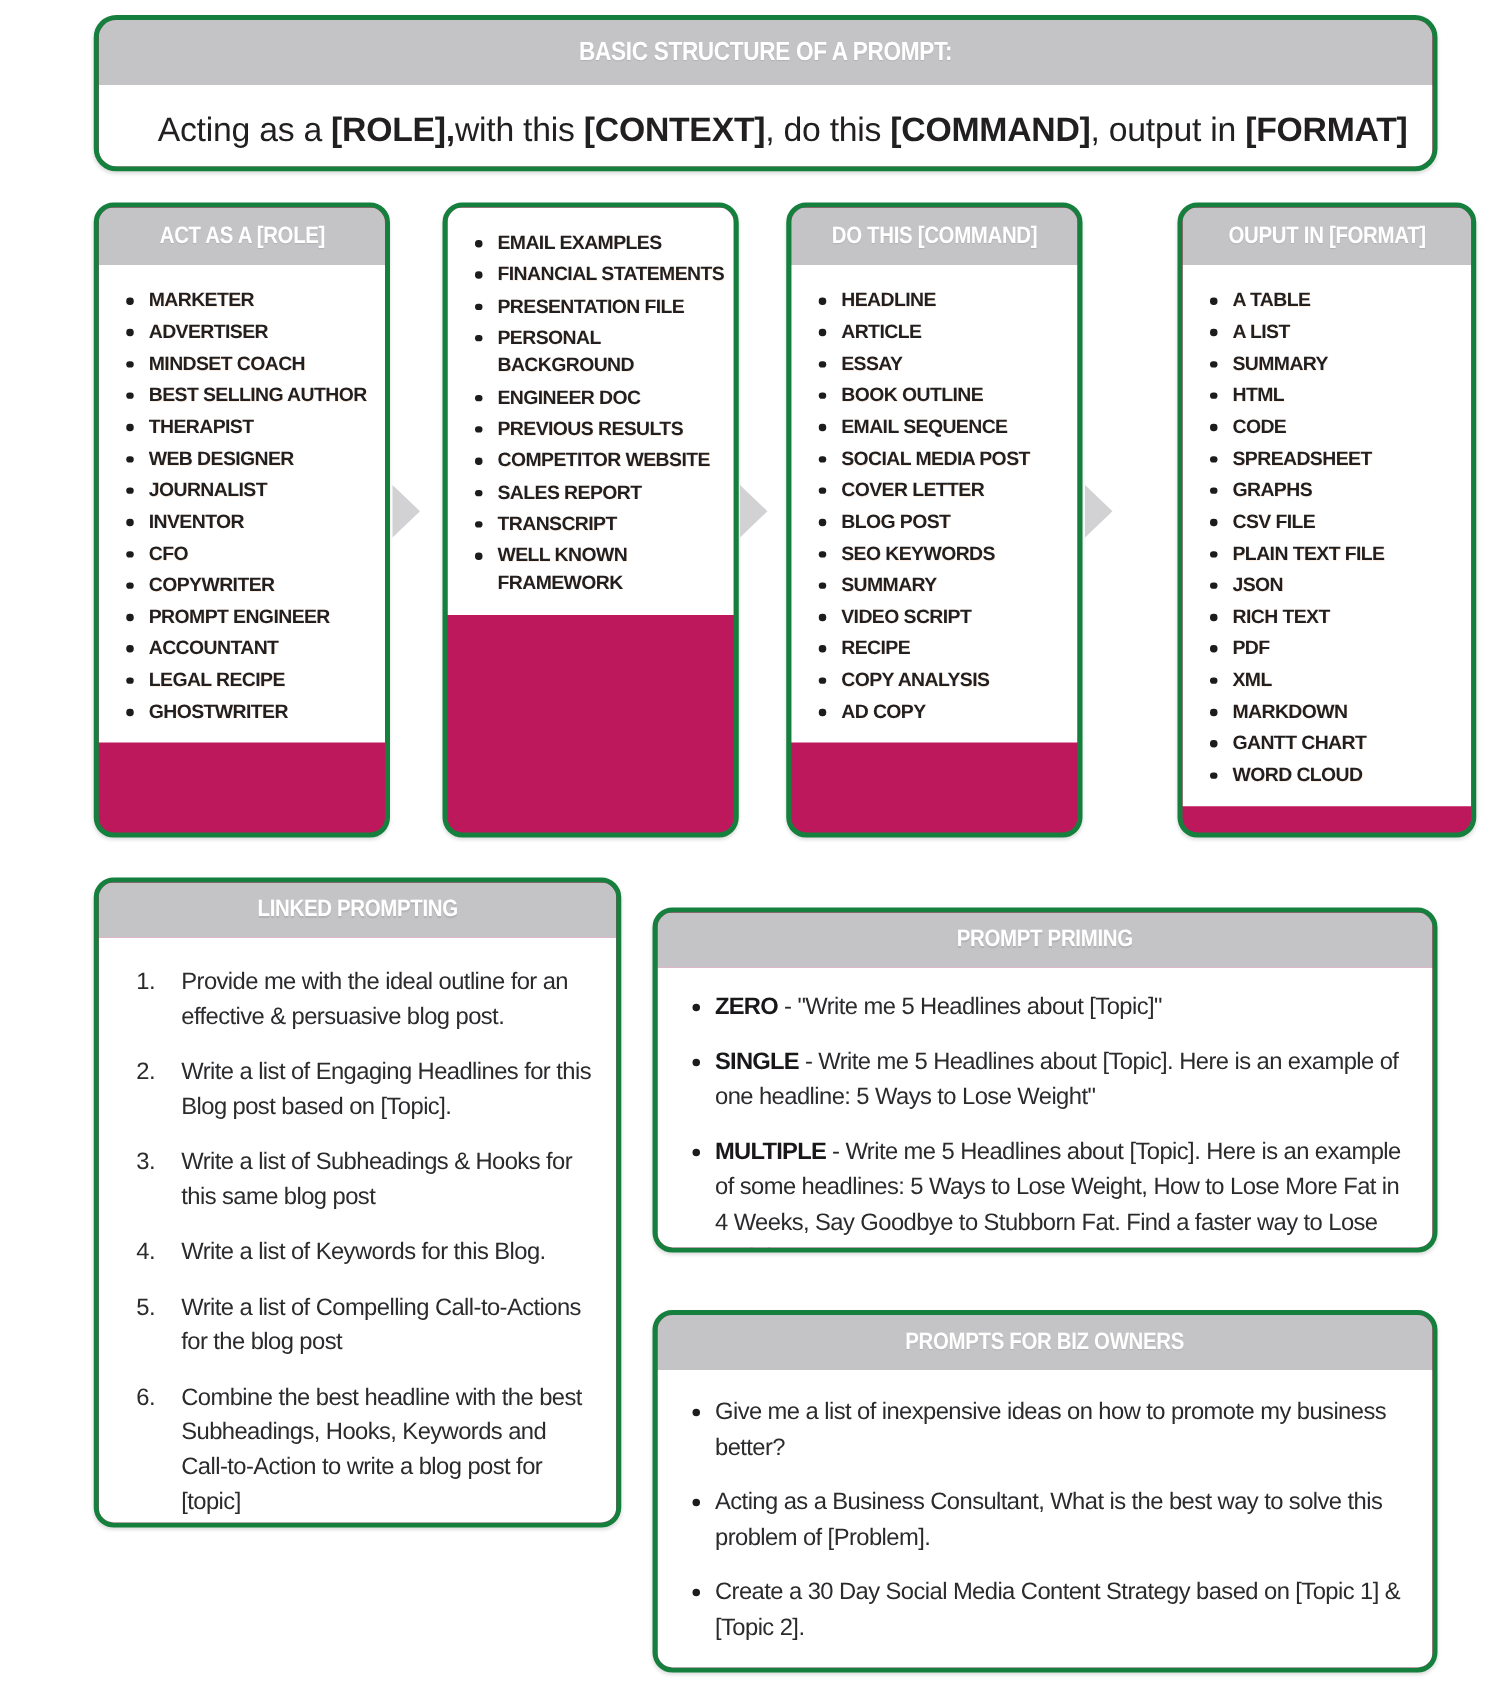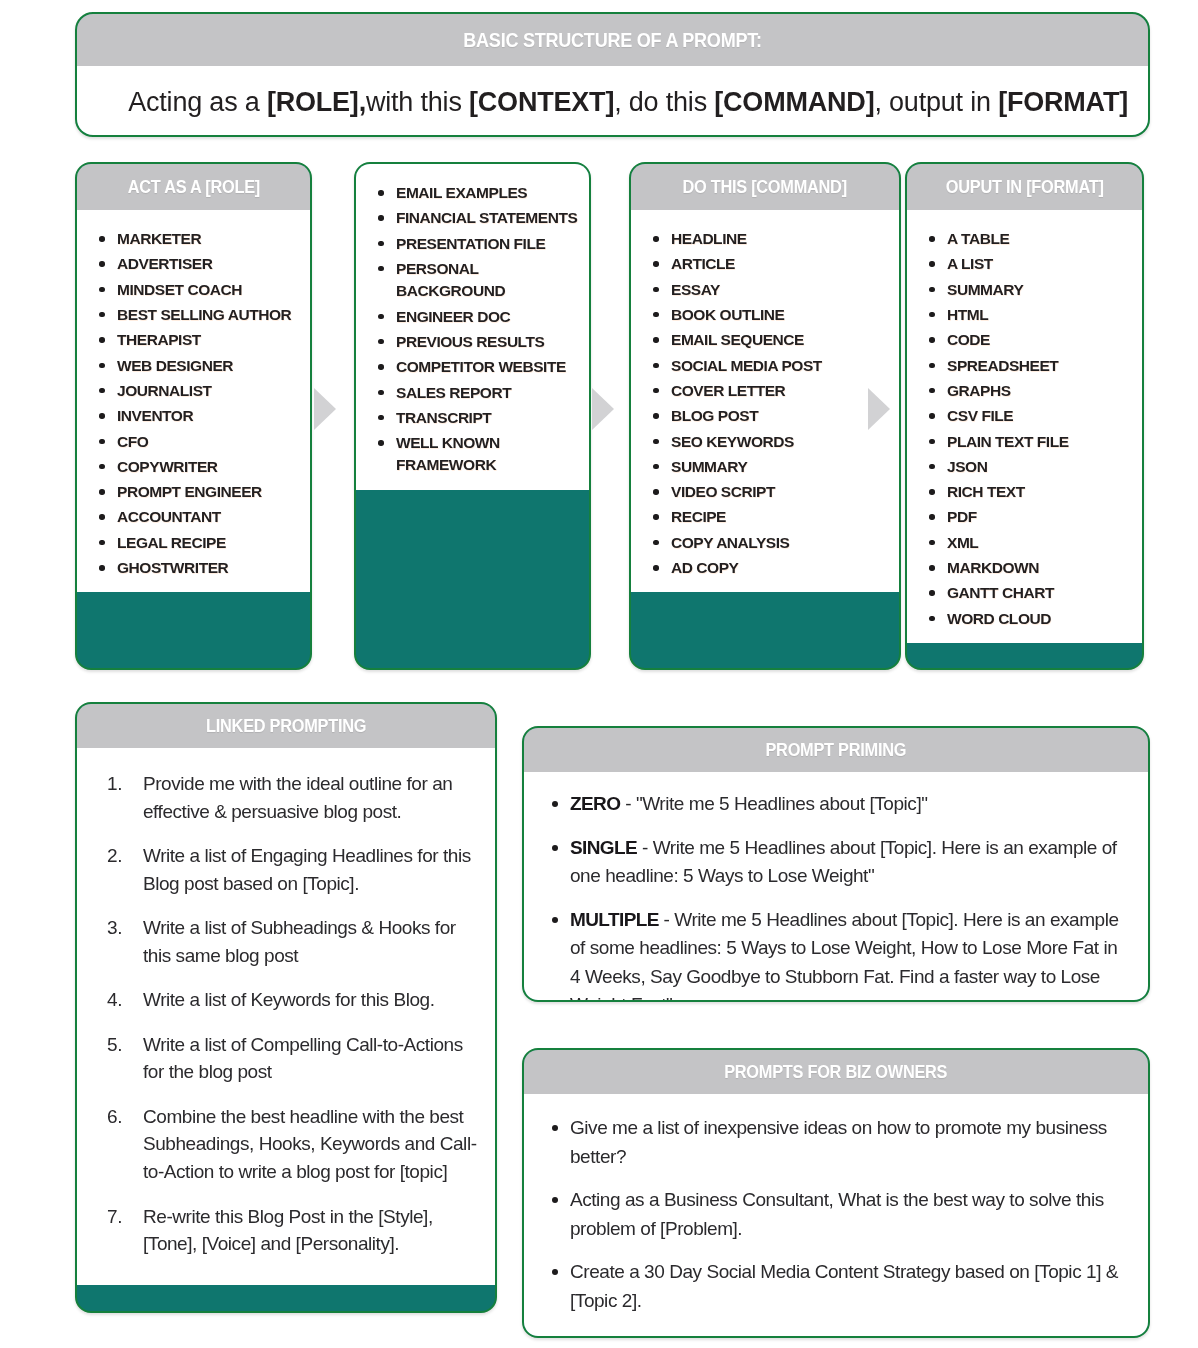--- a/index.html
+++ b/index.html
@@ -13,23 +13,23 @@
   }
   .page {
     position: relative;
     width: 1198px;
     height: 1348px;
   }
 
   
   .card {
     position: absolute;
-    background: #0f766e;
+    background: #be185d;
     border-radius: 16px;
-    border: 2px solid #15803d;
+    border: 4px solid #15803d;
     box-shadow: 0 2px 3px rgba(0,0,0,0.13);
     overflow: hidden;
   }
   .card-head {
     background: #c4c4c6;
     color: #ffffff;
     text-align: center;
     font-weight: bold;
     letter-spacing: -0.3px;
     text-shadow: 0 1px 1px rgba(0,0,0,0.10);
@@ -59,22 +59,22 @@
   }
   .banner-line b { font-weight: bold; }
   .banner-line .reg { font-weight: normal; }
 
   
   .col { top: 162px; height: 508px; }
   .col .card-head { height: 46px; line-height: 46px; font-size: 19px; }
   .col .card-body { padding: 18px 6px 10px 14px; }
   #col1 { left: 75px;  width: 237px; }
   #col2 { left: 354px; width: 237px; }
-  #col3 { left: 629px; width: 272px; }
-  #col4 { left: 905px; width: 239px; }
+  #col3 { left: 629px; width: 237px; }
+  #col4 { left: 942px; width: 239px; }
 
   ul.flow-list { list-style: none; }
   ul.flow-list li {
     position: relative;
     padding-left: 26px;
     margin-bottom: 3px;
     font-size: 15.5px;
     font-weight: bold;
     line-height: 1.44;
     letter-spacing: -0.45px;
@@ -97,21 +97,21 @@
     border-top: 21px solid transparent;
     border-bottom: 21px solid transparent;
     border-left: 22px solid #d2d2d4;
   }
   #arrow1 { left: 314px; }
   #arrow2 { left: 592px; }
   #arrow3 { left: 868px; }
 
   
   #linked {
-    left: 75px; top: 702px; width: 422px; height: 611px;
+    left: 75px; top: 702px; width: 422px; height: 520px;
   }
   #linked .card-head { height: 44px; line-height: 44px; font-size: 19px; }
   #linked .card-body { padding: 22px 18px 10px 14px; }
 
   ol.numbered { list-style: none; counter-reset: step; }
   ol.numbered li {
     counter-increment: step;
     position: relative;
     padding-left: 52px;
     margin-bottom: 17px;

